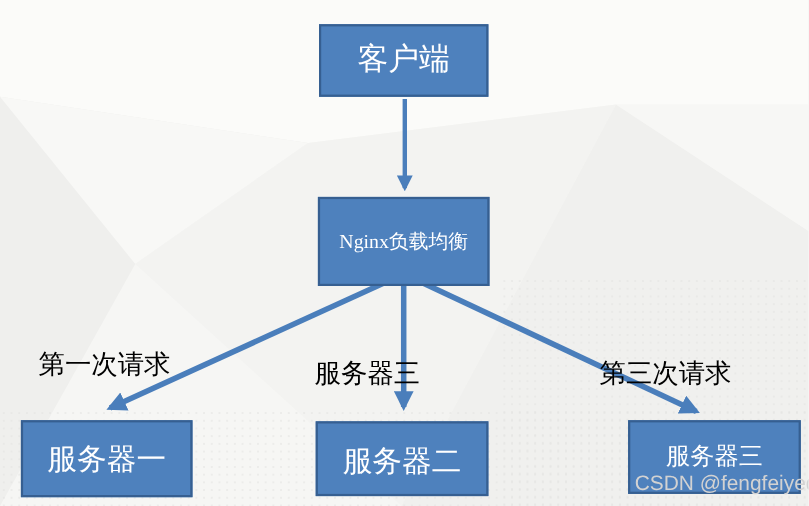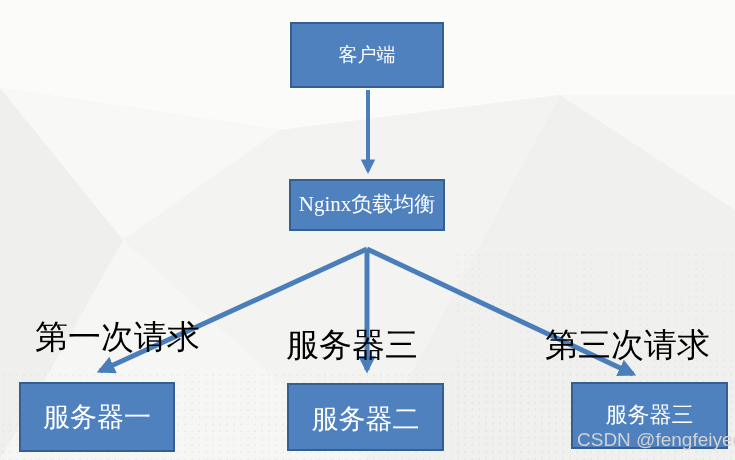--- a/index.html
+++ b/index.html
@@ -16,32 +16,32 @@
     background-size:7px 7px;opacity:.55;
   }
   .dots-bottom{left:0;top:372px;width:735px;height:88px;}
   .dots-right{left:455px;top:252px;width:280px;height:208px;}
   
   .arrow-svg{position:absolute;left:0;top:0;width:735px;height:460px;z-index:1;}
   
   .node{
     position:absolute;z-index:2;box-sizing:border-box;
     background:#4e81bd;border:2px solid #365f91;
-    color:#fff;text-align:center;font-size:19px;line-height:1.2;
+    color:#fff;text-align:center;font-size:28px;line-height:1.2;
     display:flex;align-items:center;justify-content:center;
   }
   .node.top-align{align-items:flex-start;padding-top:18px;}
   .node-client{left:290px;top:22px;width:154px;height:66px;}
-  .node-nginx{left:289px;top:179px;width:156px;height:52px;font-size:21px;}
+  .node-nginx{left:289px;top:179px;width:156px;height:81px;font-size:18px;}
   .node-server1{left:7px;top:382px;width:156px;height:70px;font-size:27px;margin-left:12px;}
   .node-server2{left:287px;top:383px;width:157px;height:68px;font-size:27px;}
   .node-server3{left:571px;top:382px;width:157px;height:67px;font-size:22px;}
   
   .edge-label{
-    position:absolute;z-index:3;color:#000;font-size:33px;white-space:nowrap;
+    position:absolute;z-index:3;color:#000;font-size:24px;white-space:nowrap;
     font-family:"Liberation Serif","DejaVu Serif",serif;
   }
   .edge-label-1{left:35px;top:315px;}
   .edge-label-2{left:286px;top:323px;}
   .edge-label-3{left:497px;top:323px;margin-left:48px;}
   
   .watermark{
     position:absolute;z-index:4;left:577px;top:429px;
     color:#d2d2d2;font-size:19px;white-space:nowrap;
     font-family:"Liberation Sans","DejaVu Sans",sans-serif;

